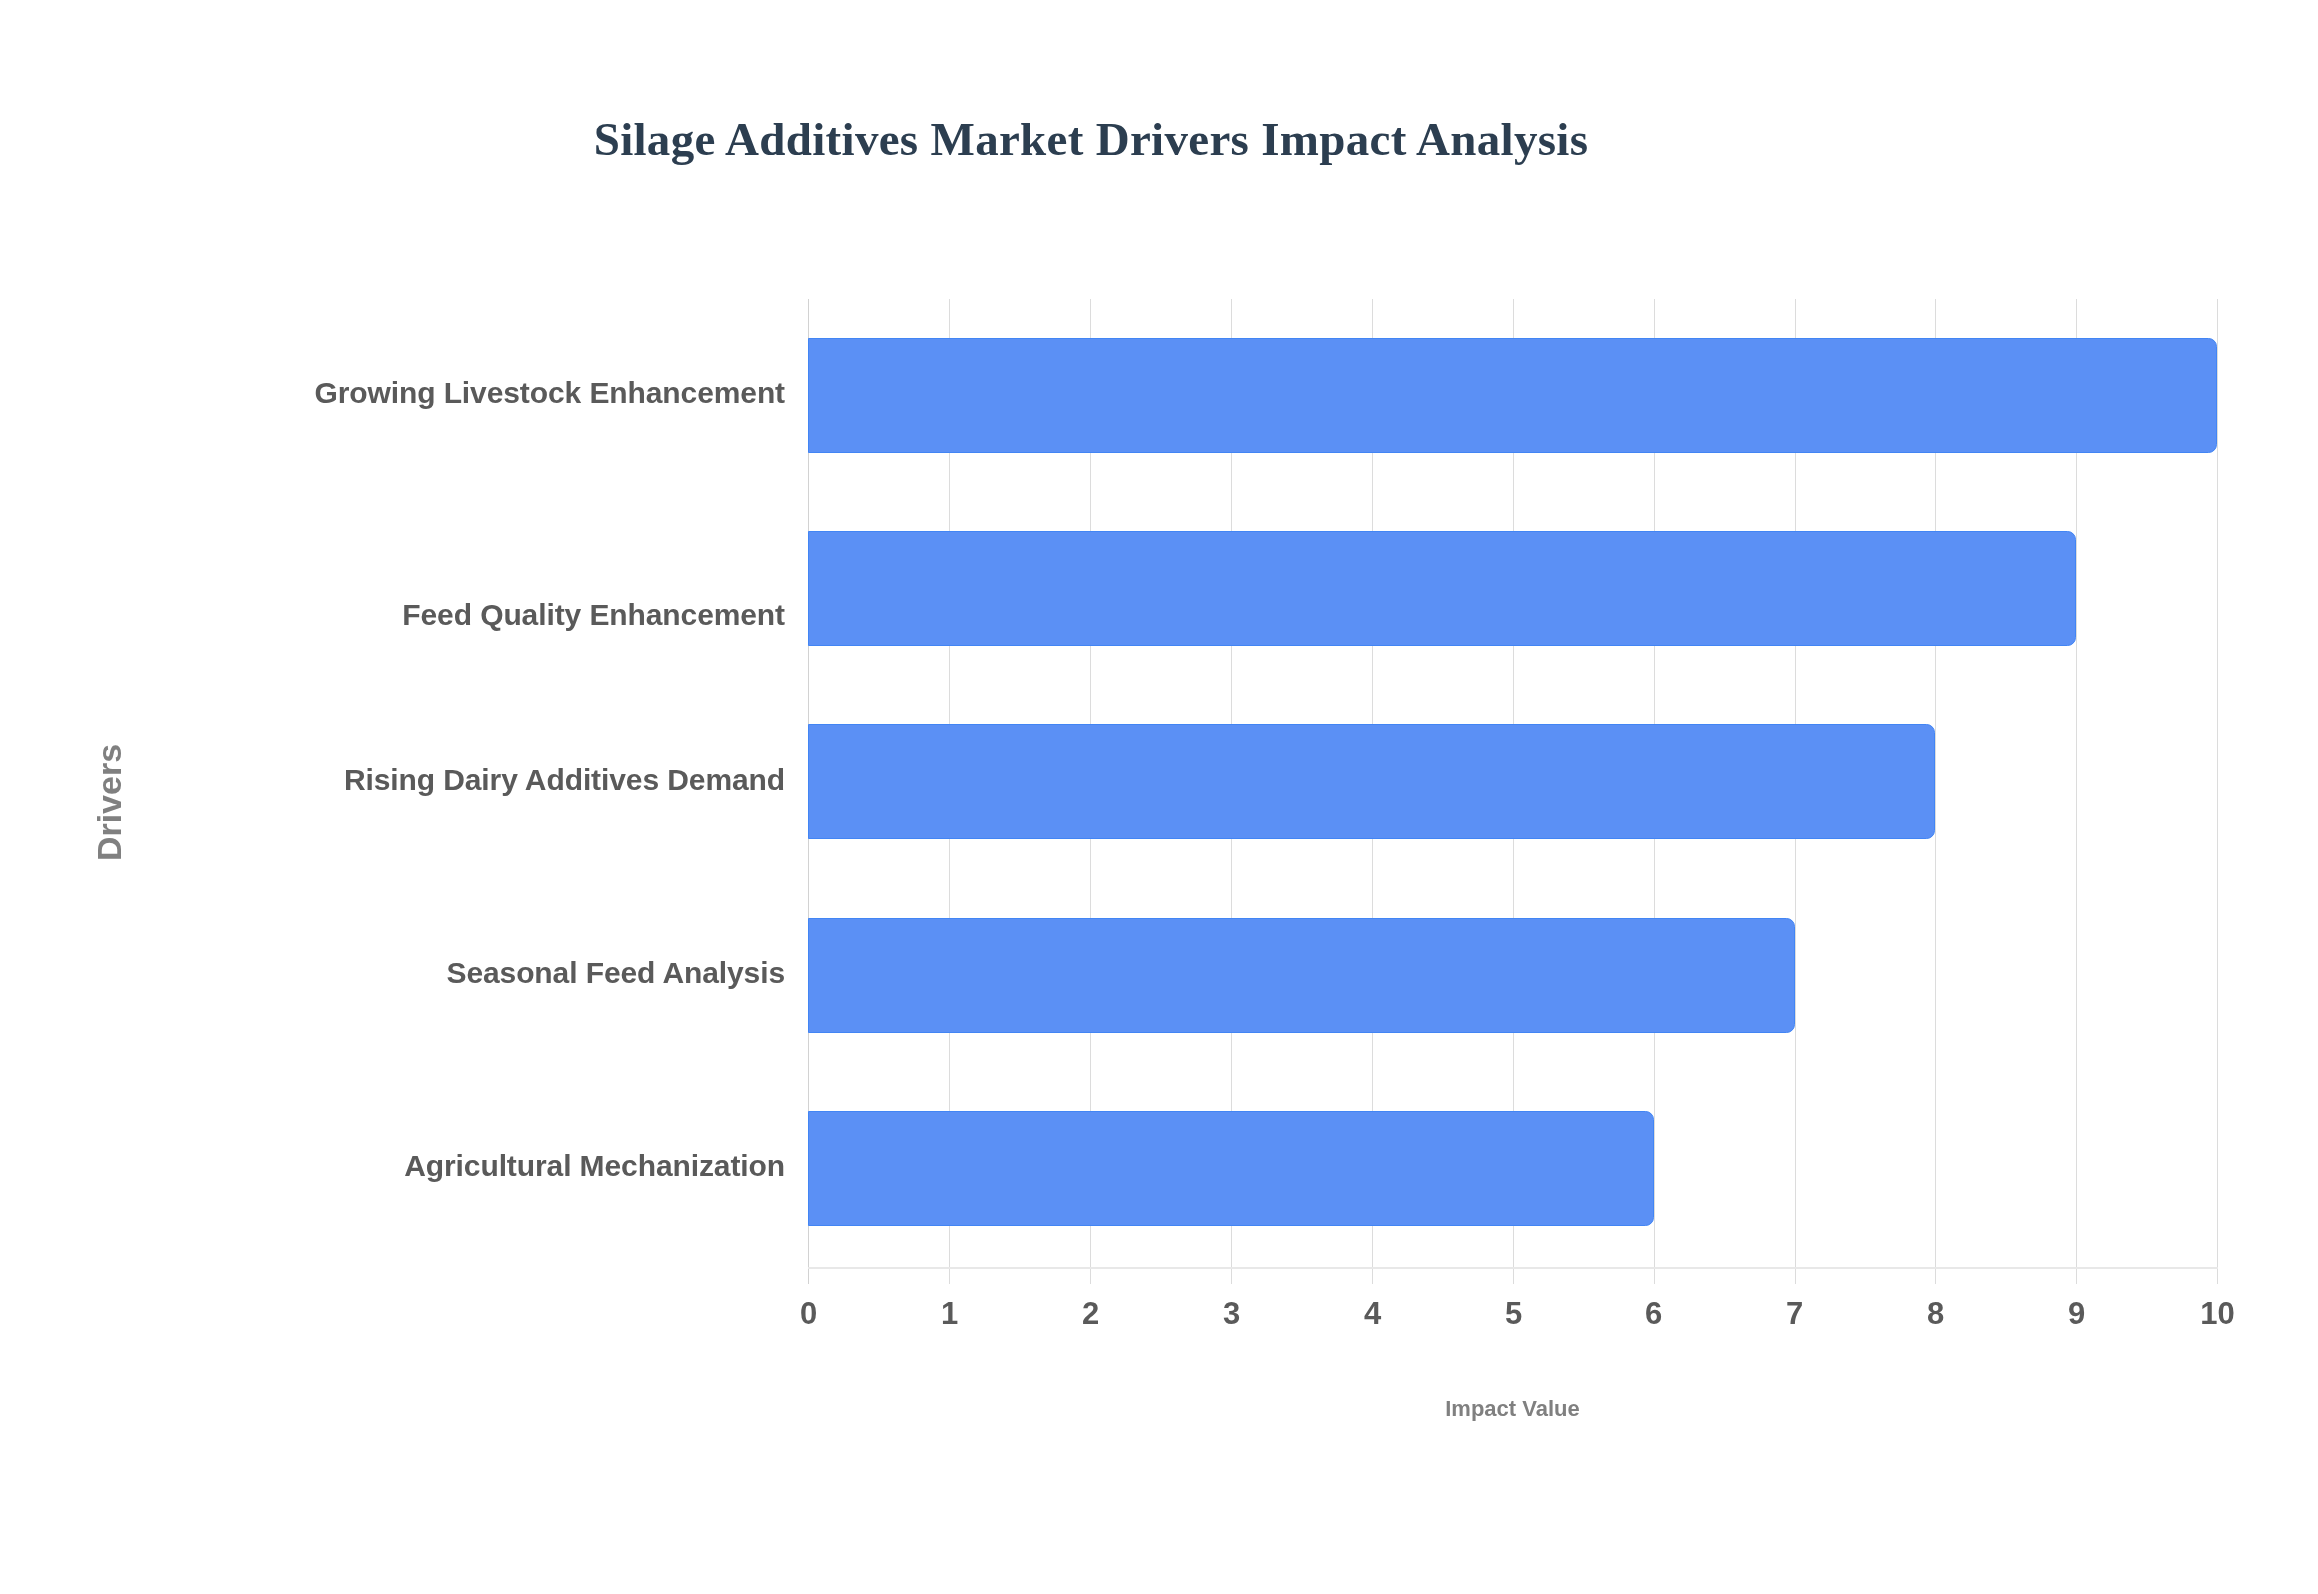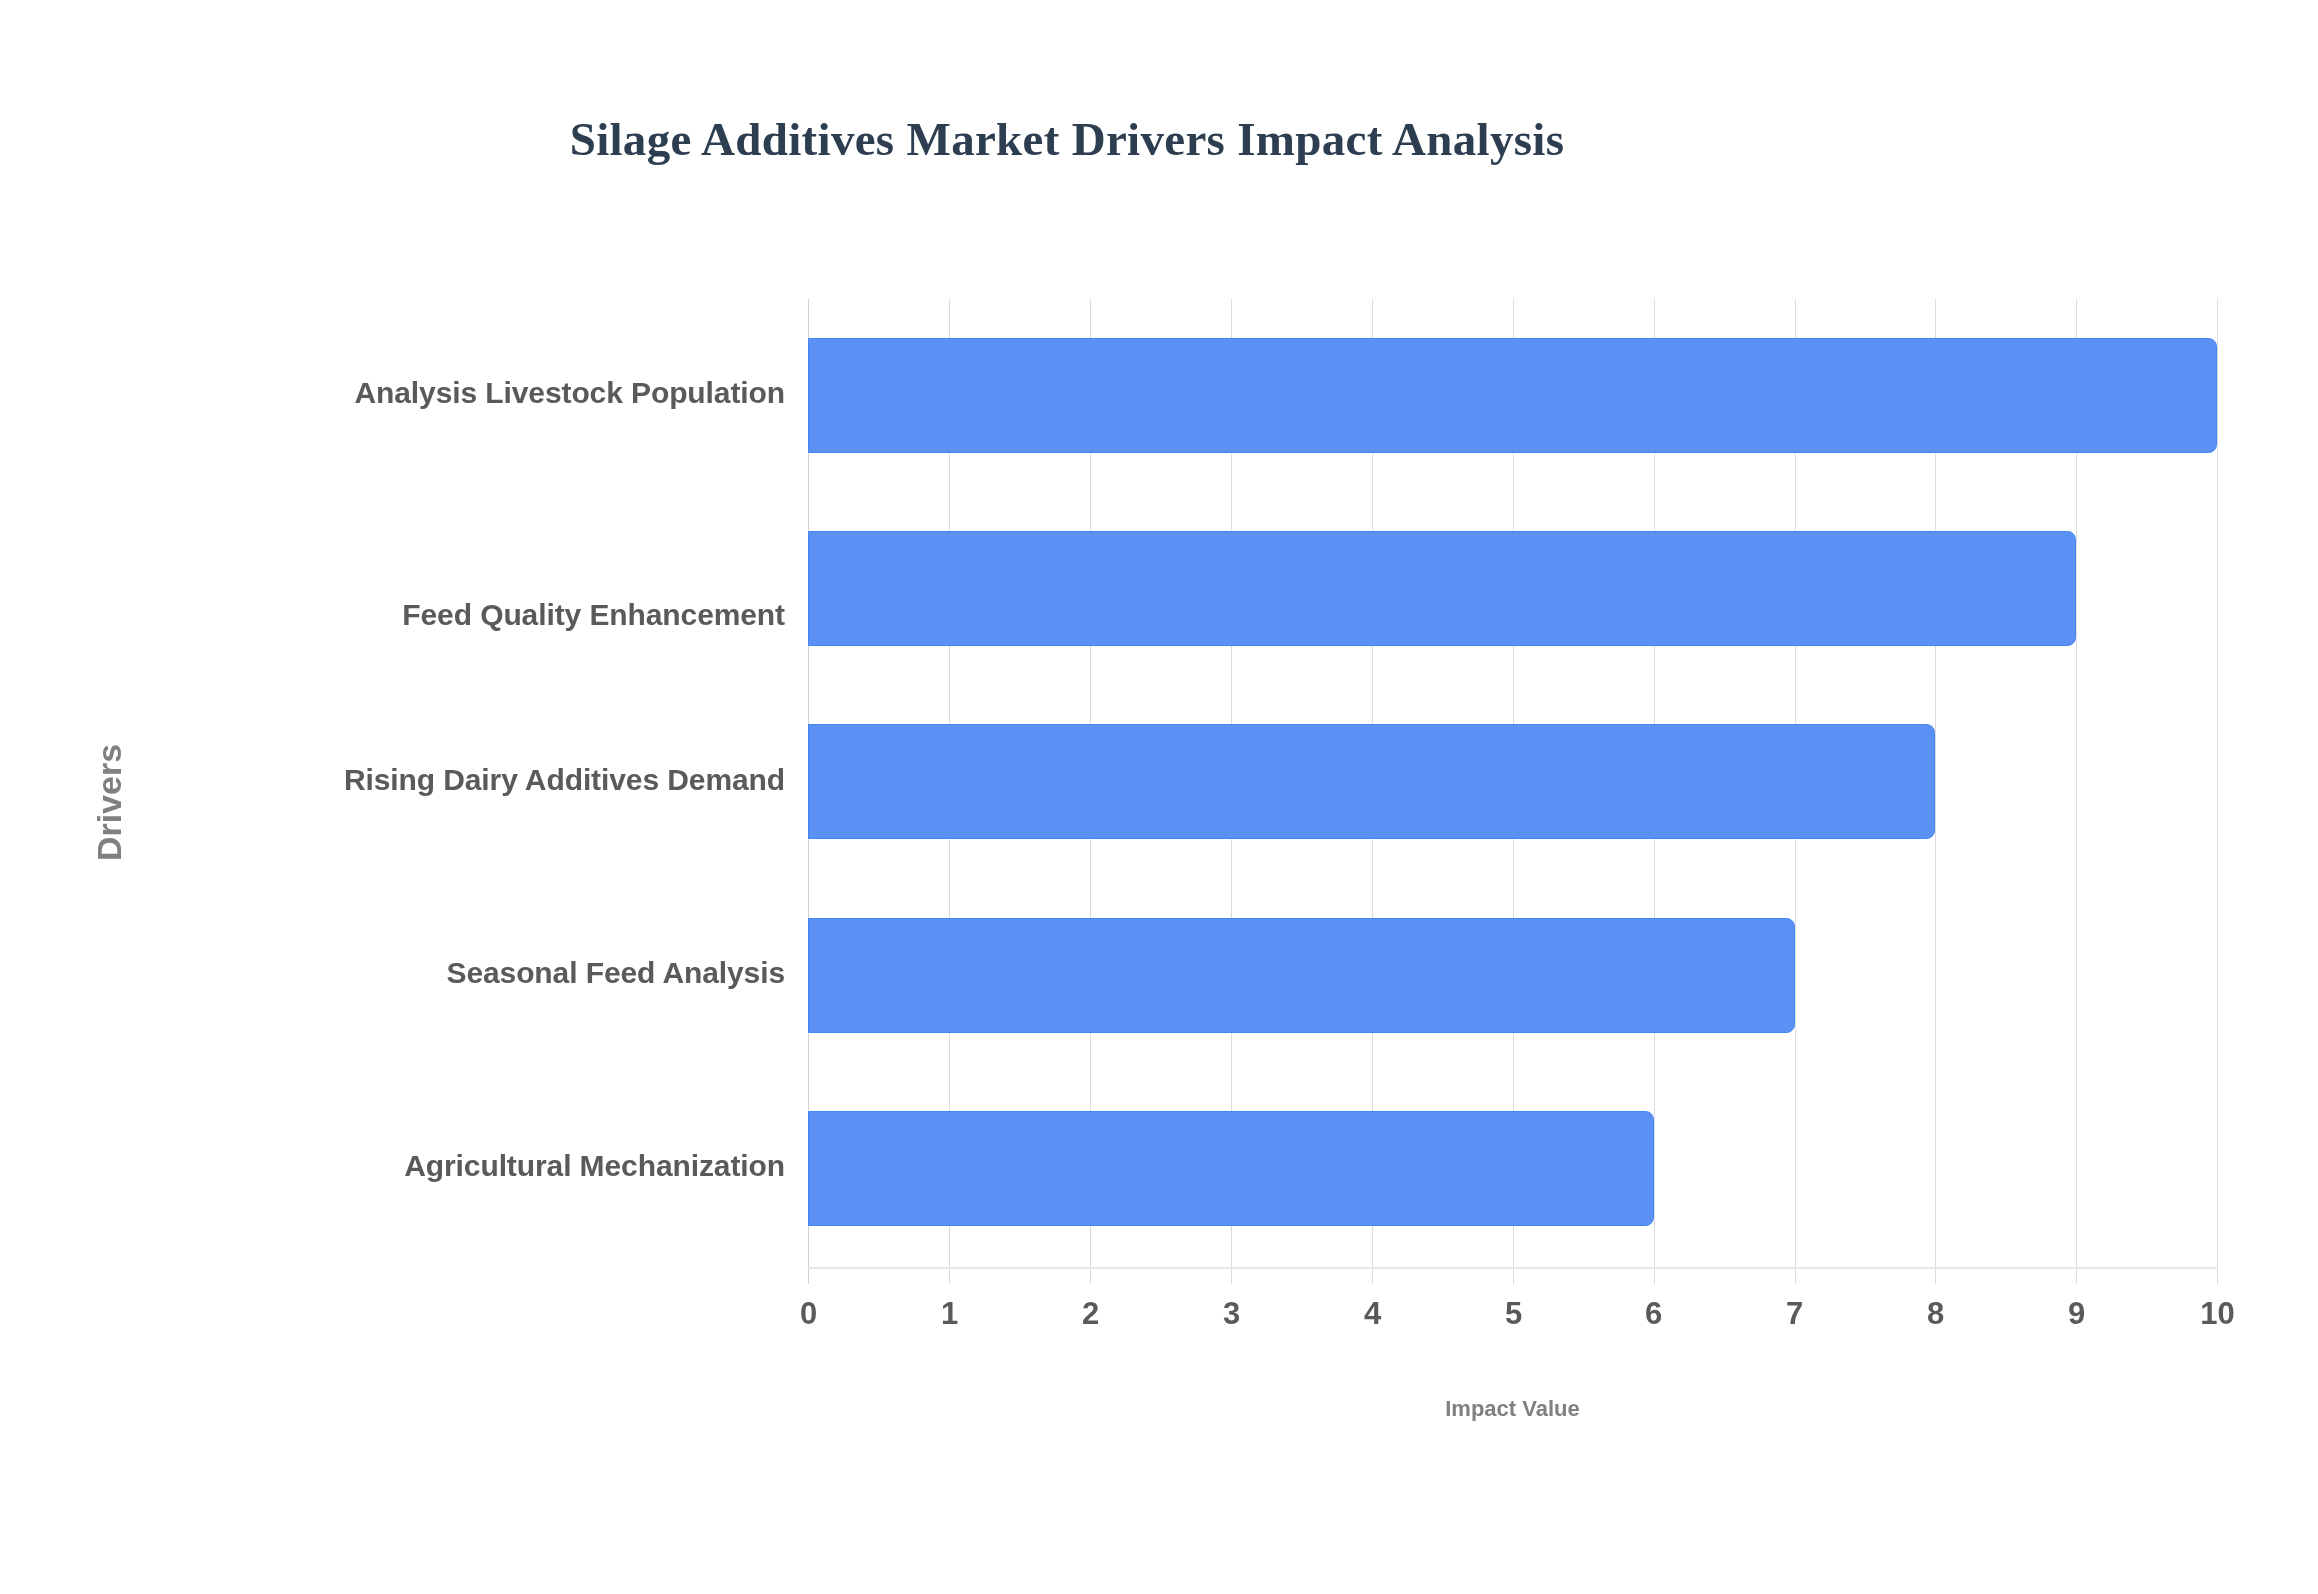--- a/index.html
+++ b/index.html
@@ -30,20 +30,21 @@
     left: 0;
     top: 112px;
     width: 2134px;
     text-align: center;
     font-family: "Liberation Serif", "DejaVu Serif", serif;
     font-weight: bold;
     font-size: 47px;
     letter-spacing: 0.3px;
     color: #2C3E50;
     white-space: nowrap;
+    padding-left: 24px;
   }
 
   
   
   #plot-area {
     position: absolute;
     left: 808px;
     top: 299px;
     width: 1409px;
     height: 968px;
@@ -176,21 +177,21 @@
         <div class="bar-band" style="top: 580px;">
           <div class="bar" title="Seasonal Feed Security: 7" style="width: 987px; background: rgb(91, 144, 245); border-color: rgb(66, 133, 244);"></div>
         </div>
         <div class="bar-band" style="top: 773px;">
           <div class="bar" title="Agricultural Mechanization: 6" style="width: 846px; background: rgb(91, 144, 245); border-color: rgb(66, 133, 244);"></div>
         </div>
       </div>
   </div>
 
   <div id="ylabels">
-      <div class="ycat-label" style="left: 60px; right: auto; top: 376px; color: rgb(90, 90, 90);">Analysis Livestock Population</div>
+      <div class="ycat-label" style="left: 60px; right: auto; top: 376px; color: rgb(90, 90, 90);">Growing Livestock Enhancement</div>
       <div class="ycat-label" style="left: 60px; right: auto; top: 569px; color: rgb(90, 90, 90); margin-top: 29px;">Feed Quality Enhancement</div>
       <div class="ycat-label" style="left: 60px; right: auto; top: 763px; color: rgb(90, 90, 90);">Rising Dairy Additives Demand</div>
       <div class="ycat-label" style="left: 60px; right: auto; top: 956px; color: rgb(90, 90, 90);">Seasonal Feed Analysis</div>
       <div class="ycat-label" style="left: 60px; right: auto; top: 1149px; color: rgb(90, 90, 90);">Agricultural Mechanization</div>
     </div>
   <div id="xlabels">
       <div class="xtick-label" style="left: 808px; color: rgb(90, 90, 90);">0</div>
       <div class="xtick-label" style="left: 949px; color: rgb(90, 90, 90);">1</div>
       <div class="xtick-label" style="left: 1090px; color: rgb(90, 90, 90);">2</div>
       <div class="xtick-label" style="left: 1231px; color: rgb(90, 90, 90);">3</div>

